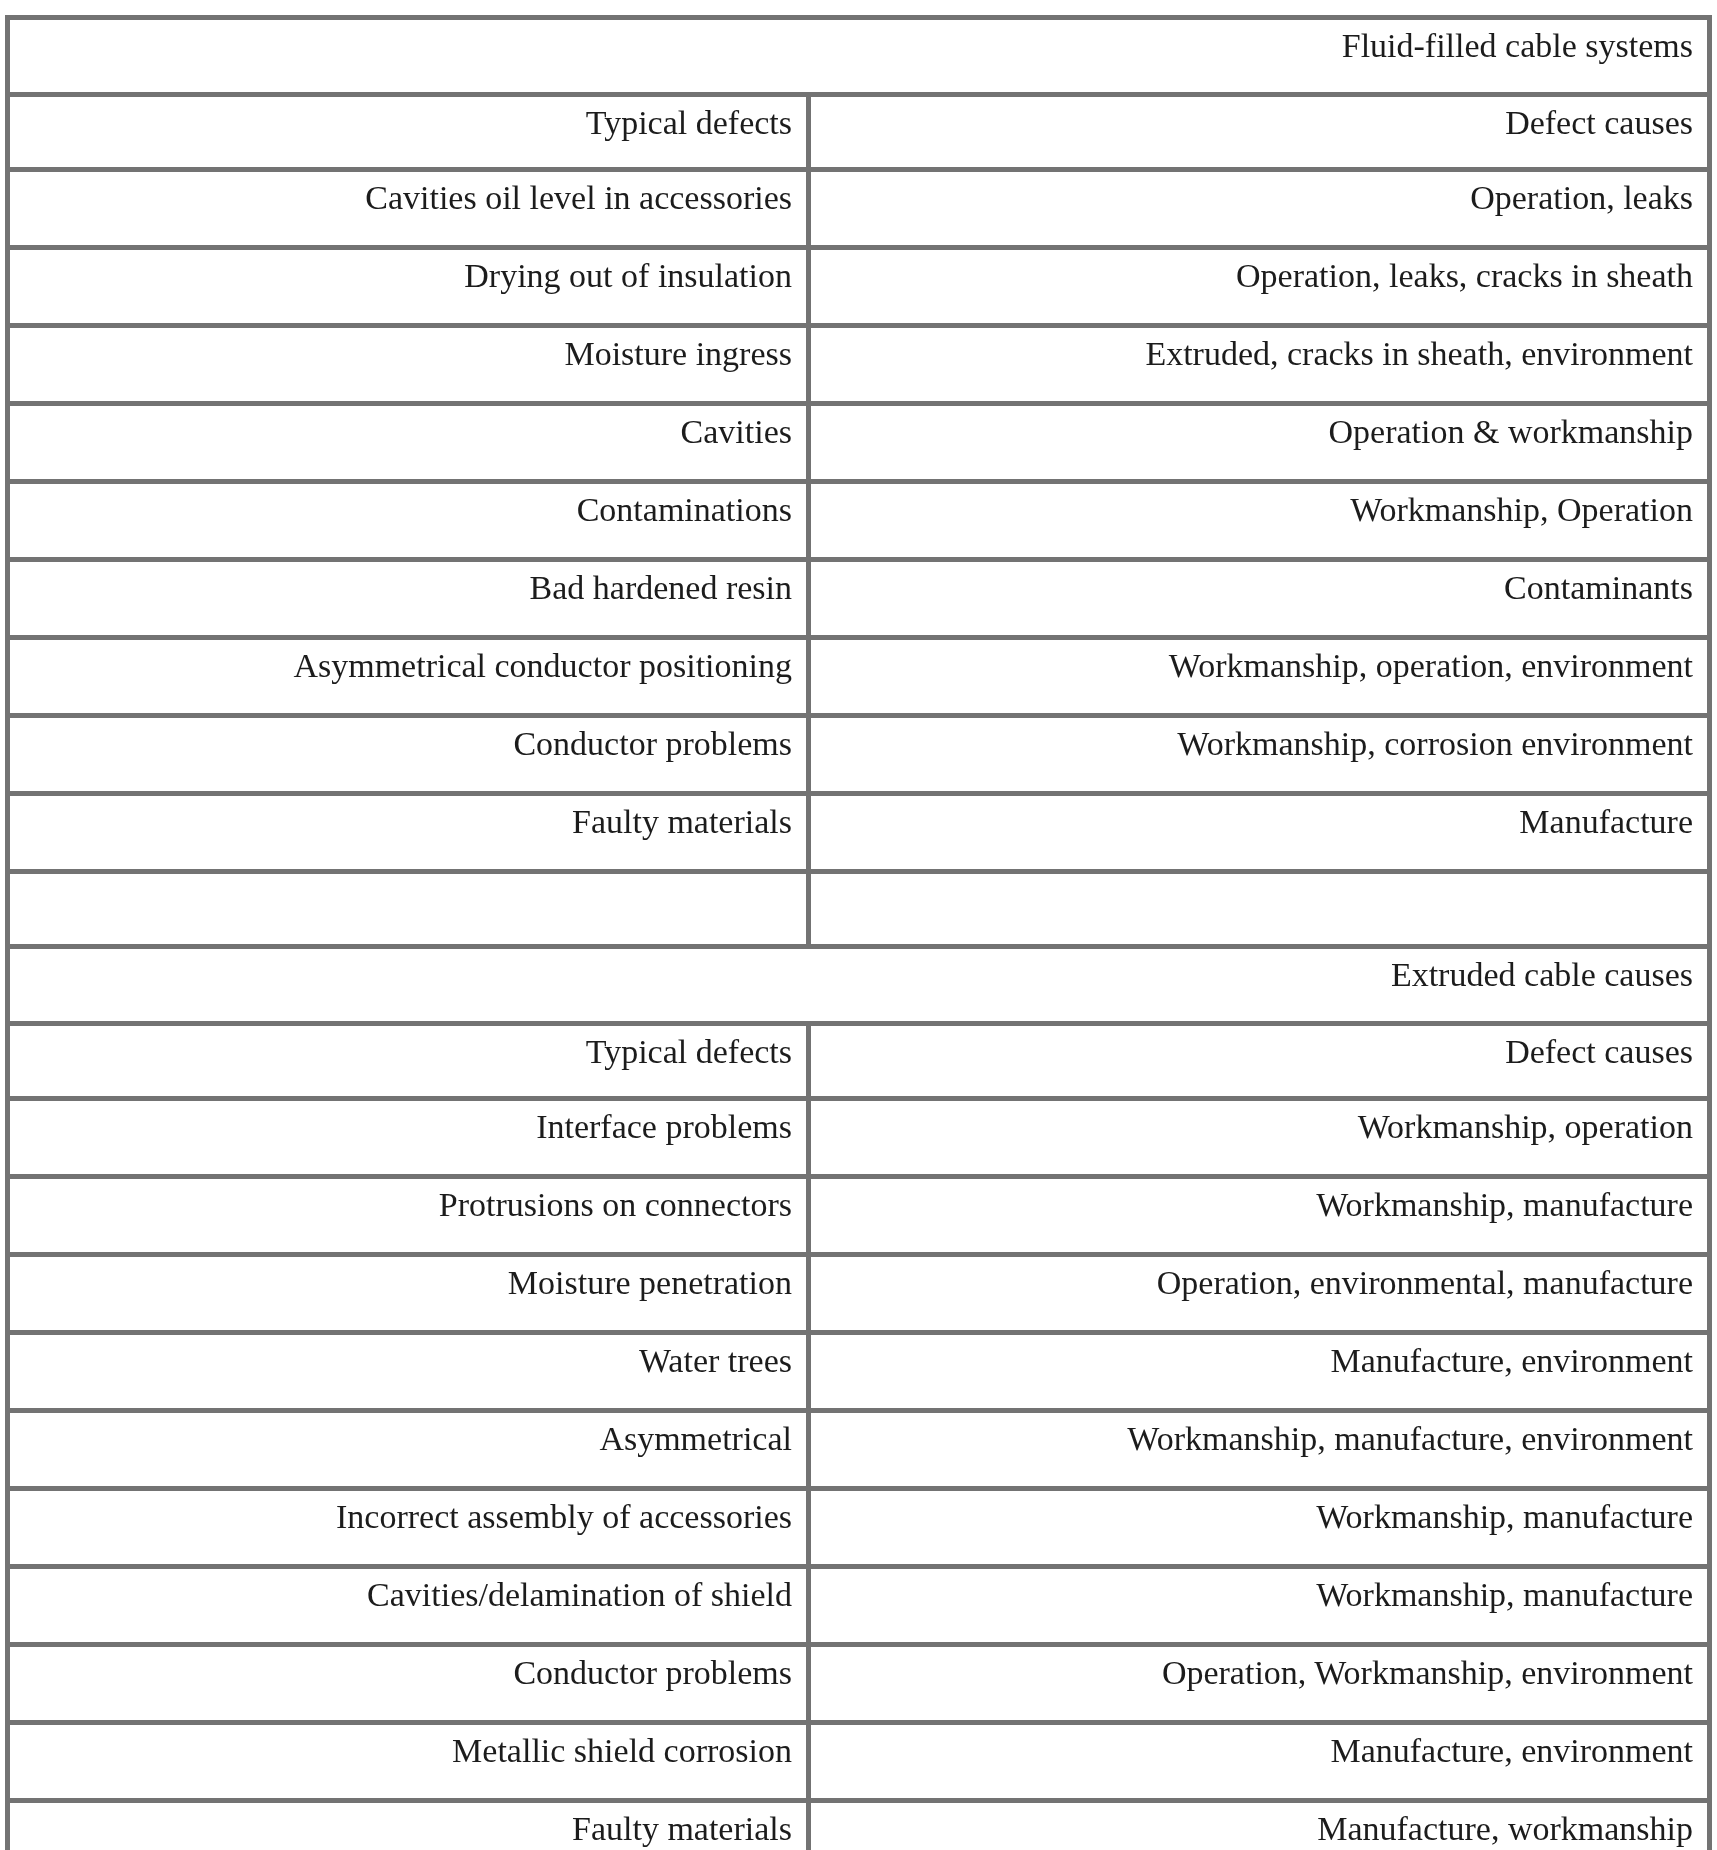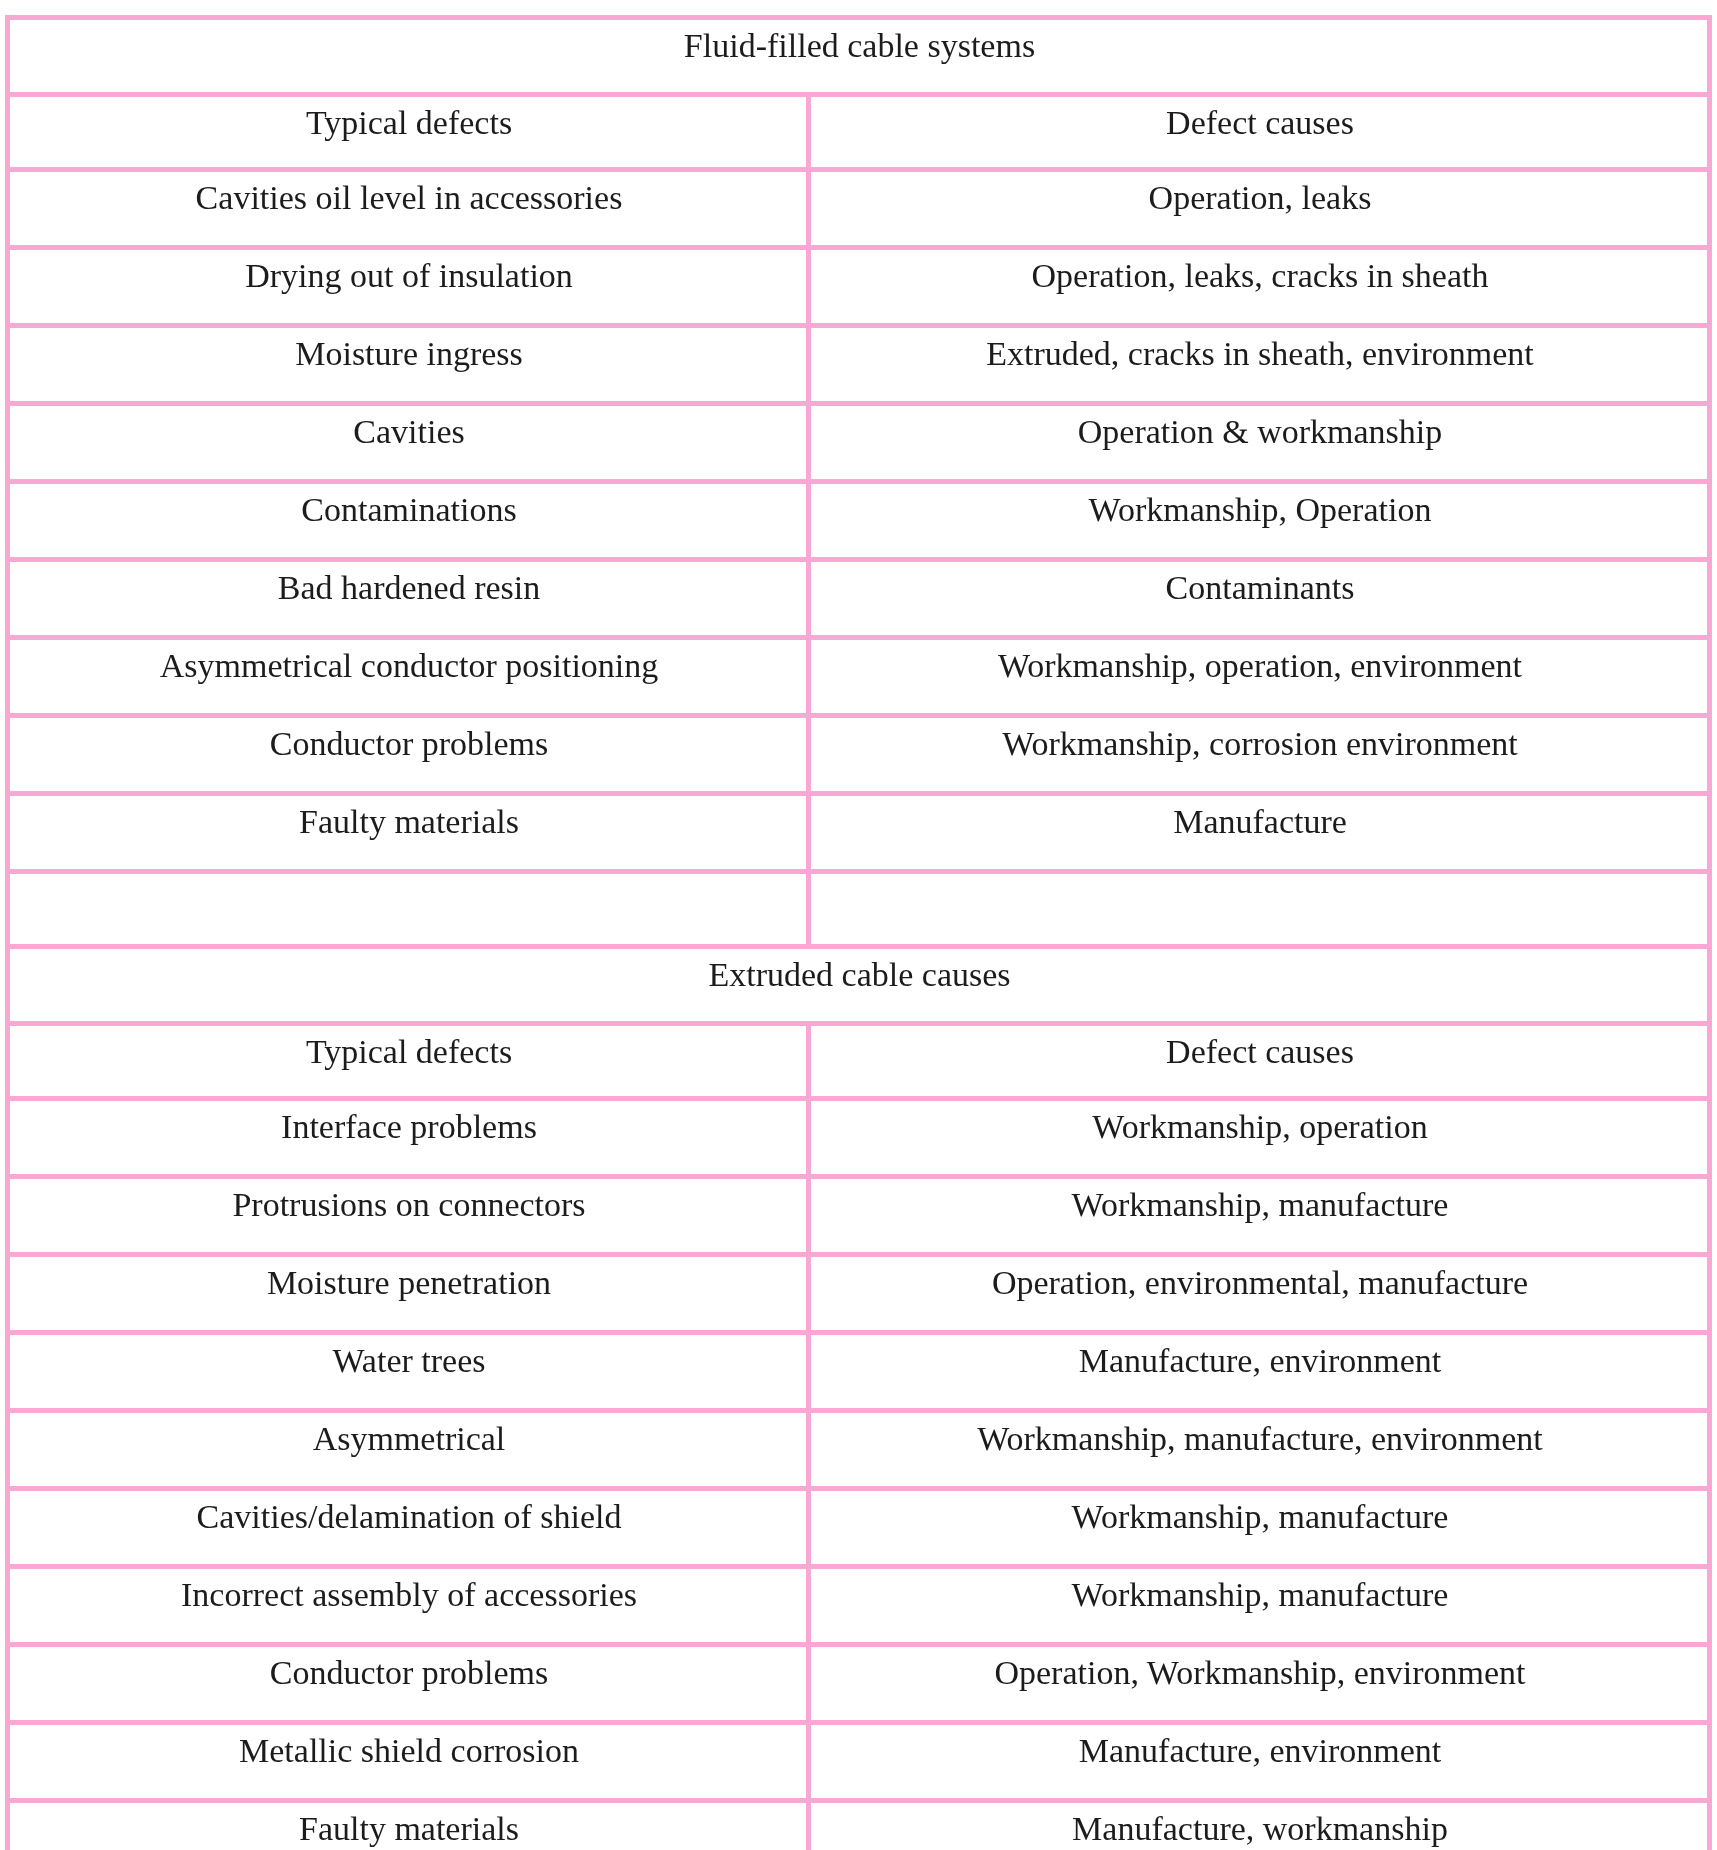--- a/index.html
+++ b/index.html
@@ -17,27 +17,27 @@
   table.defects {
     position: absolute;
     left: 5px;
     top: 15px;
     width: 1702px;
     border-collapse: collapse;
     table-layout: fixed;
     background: #ffffff;
   }
   table.defects td, table.defects th {
-    border: 5px solid #f9a8d4;
+    border: 5px solid #737373;
     vertical-align: top;
     padding: 6px 14px 0 16px;
     font-size: 34px;
     line-height: 1.2;
     font-weight: normal;
-    text-align: center;
+    text-align: right;
     overflow: hidden;
     white-space: nowrap;
   }
   tr.title-row { height: 77px; }
   tr.header-row { height: 75px; }
   tr.data-row { height: 78px; }
   tr.empty-row { height: 75px; }
   td.section-title {
     text-align: center;
     font-weight: bold;
@@ -130,25 +130,25 @@
     </tr>
     <tr class="data-row">
       <td>Water trees</td>
       <td>Manufacture, environment</td>
     </tr>
     <tr class="data-row">
       <td>Asymmetrical</td>
       <td>Workmanship, manufacture, environment</td>
     </tr>
     <tr class="data-row">
-      <td>Cavities/delamination of shield</td>
+      <td>Incorrect assembly of accessories</td>
       <td>Workmanship, manufacture</td>
     </tr>
     <tr class="data-row">
-      <td>Incorrect assembly of accessories</td>
+      <td>Cavities/delamination of shield</td>
       <td>Workmanship, manufacture</td>
     </tr>
     <tr class="data-row">
       <td>Conductor problems</td>
       <td>Operation, Workmanship, environment</td>
     </tr>
     <tr class="data-row">
       <td>Metallic shield corrosion</td>
       <td>Manufacture, environment</td>
     </tr>

